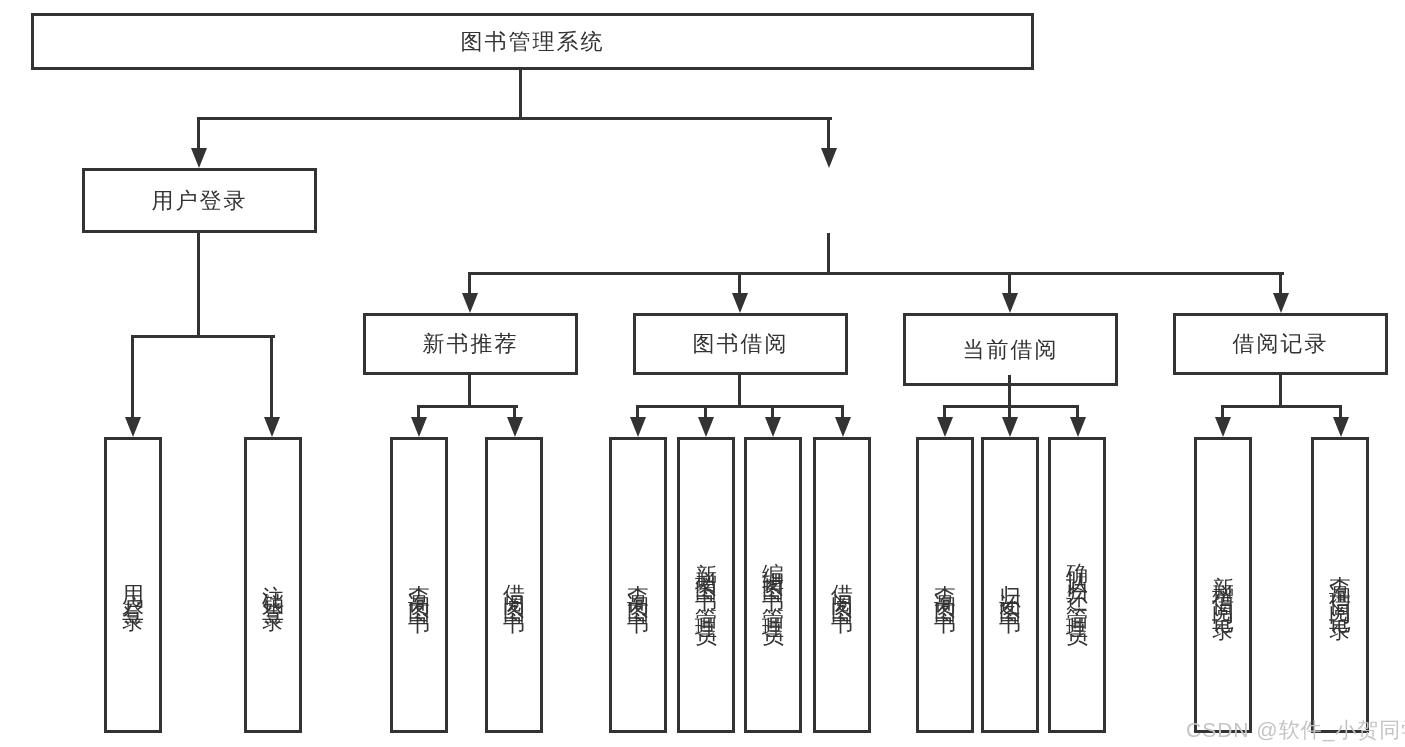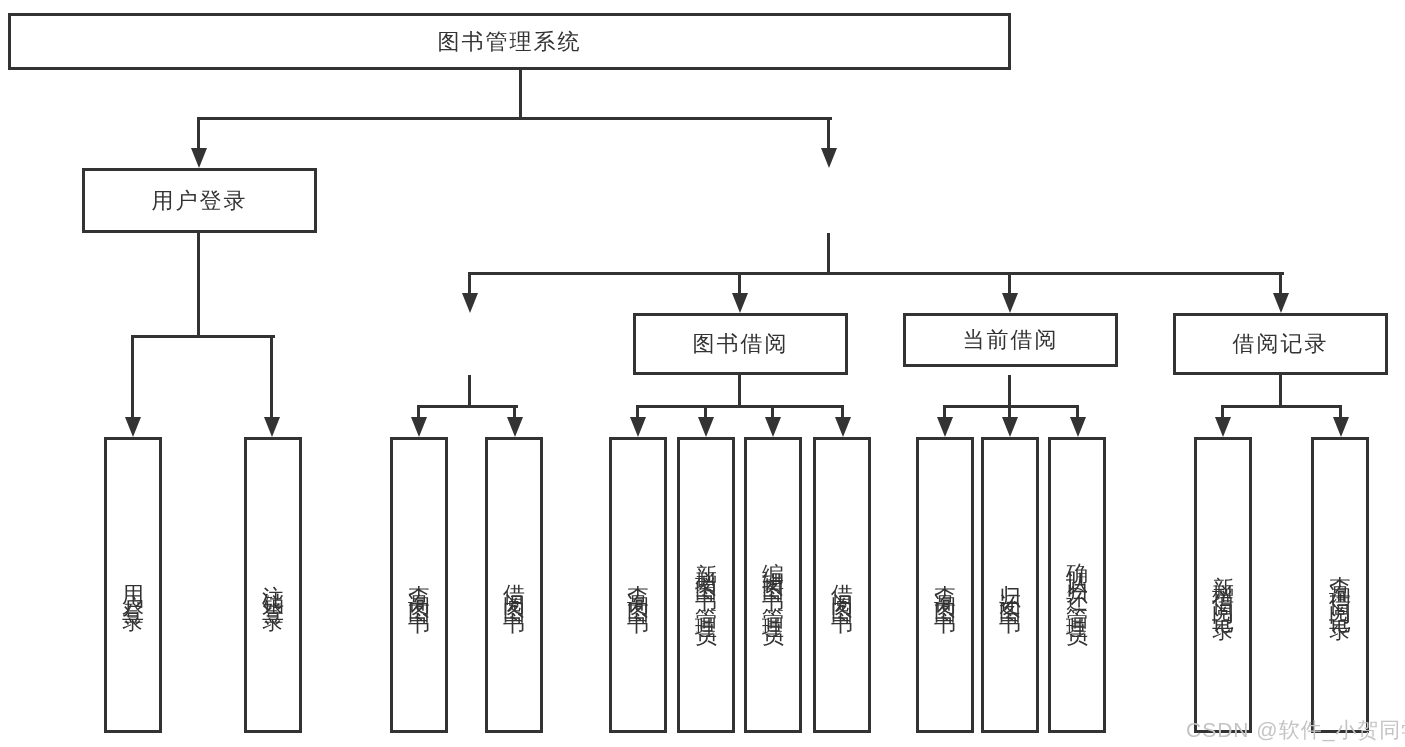--- a/index.html
+++ b/index.html
@@ -32,35 +32,38 @@
   #watermark{
     position:absolute;left:1186px;top:716px;font-size:21px;letter-spacing:1px;
     color:#c4c4c4;white-space:nowrap;z-index:5;
   }
 </style>
 </head>
 <body>
 
 <div id="stage">
 
-  <div class="box" style="left:8px;top:13px;width:1003px;height:57px;">
+  <div class="box" style="left:31px;top:13px;width:1003px;height:57px;">
     <span>图书管理系统</span>
   </div>
 
   <div class="box" style="left:82px;top:168px;width:235px;height:65px;">
     <span>用户登录</span>
   </div>
 
 
+  <div class="box" style="left:363px;top:313px;width:215px;height:62px;">
+    <span>新书推荐</span>
+  </div>
 
   <div class="box" style="left:633px;top:313px;width:215px;height:62px;">
     <span>图书借阅</span>
   </div>
 
-  <div class="box" style="left:903px;top:313px;width:215px;height:54px;">
+  <div class="box" style="left:903px;top:313px;width:215px;height:73px;">
     <span>当前借阅</span>
   </div>
 
   <div class="box" style="left:1173px;top:313px;width:215px;height:62px;">
     <span>借阅记录</span>
   </div>
 
   <div class="leaf" style="left:104px;">
     <span>用户登录</span>
   </div>

